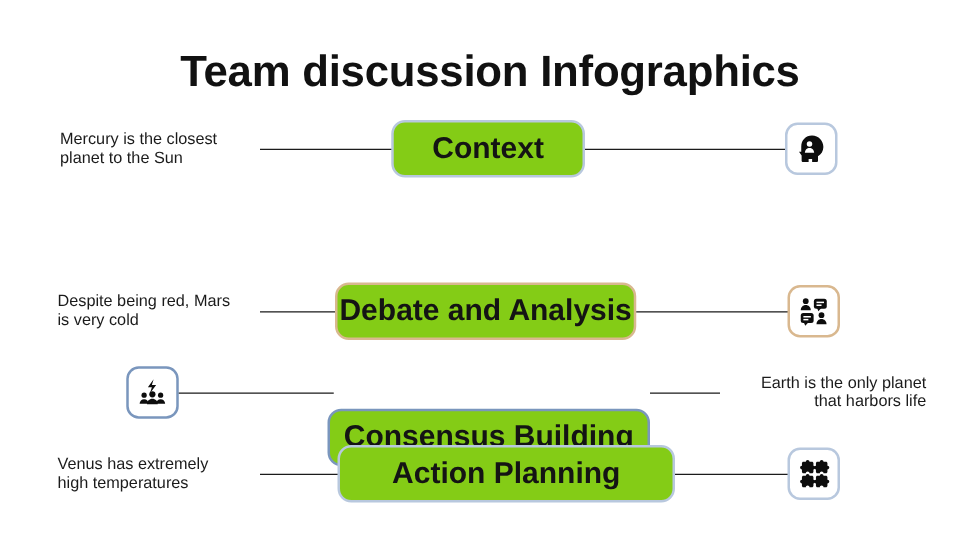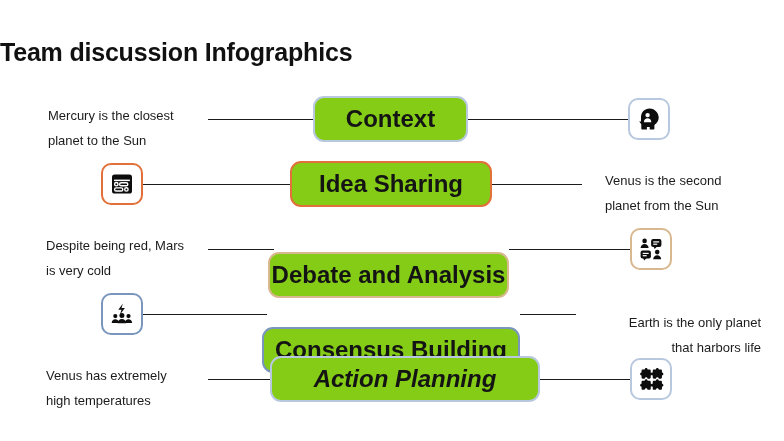--- a/index.html
+++ b/index.html
@@ -7,21 +7,22 @@
     width:784px;height:441px;
     background:#ffffff;
     font-family:"Liberation Sans", sans-serif;
     overflow:hidden;
     position:relative;
   }
   #slide{position:relative;width:784px;height:441px;}
 
   .title{
     position:absolute;top:38px;left:0;width:784px;
-    font-size:25px;font-weight:bold;color:#111111;
+    text-align:center;
+    font-size:35px;font-weight:bold;color:#111111;
     letter-spacing:-0.2px;
   }
 
   .row{position:absolute;left:0;width:784px;height:54px;}
   .row-1{top:96px;}
   .row-2{top:161px;}
   .row-3{top:226px;}
   .row-4{top:291px;}
   .row-5{top:356px;padding-left:31px;}
 
@@ -50,21 +51,21 @@
   
   .line{
     position:absolute;height:0;
     border-top:1.6px solid #1b1b1b;
     top:23px;
   }
 
   
   .caption{
     position:absolute;top:7px;
-    font-size:13px;line-height:25px;color:#1b1b1b;
+    font-size:13px;line-height:15px;color:#1b1b1b;
     white-space:pre-line;
   }
   .cap-left{text-align:left;}
   .cap-right-align{text-align:right;}
 
   .footer{
     position:absolute;left:0;width:784px;top:414px;
     text-align:center;font-size:10px;color:#3d3d3d;
   }
   .footer b{font-weight:bold;color:#111;}
@@ -86,45 +87,26 @@
     <div class="line" style="left:468px;width:166px;"></div>
     <div class="chip" style="left:628px;border:2px solid #b8c8de;">
       <svg width="26" height="26" viewBox="0 0 26 26">
         <path d="M13.6 2.4C8.6 2.4 5 6.2 5 11.1v4.3H3.2l2.1 2.9v4.2c0 .6.5 1.1 1.1 1.1h4.5v-2.5h2.8v2.5h3.6c.6 0 1.1-.5 1.1-1.1v-3.6c2.6-1.4 4.3-4.1 4.3-7.3 0-4.6-3.7-9.2-9.1-9.2z" fill="#0d0d0d"></path>
         <circle cx="11.6" cy="9.1" r="2.2" fill="#ffffff"></circle>
         <path d="M7.9 16.2c0-2.3 1.7-3.9 3.7-3.9s3.7 1.6 3.7 3.9z" fill="#ffffff"></path>
       </svg>
     </div>
   </div>
 
-  <div class="row row-2">
-    <div class="chip" style="left:101px;border:2px solid #e2703a;">
-      <svg width="26" height="26" viewBox="0 0 26 26">
-        <rect x="3" y="3.5" width="20" height="19" rx="2.6" fill="#0d0d0d"></rect>
-        <rect x="5.1" y="8.6" width="15.8" height="1.5" fill="#ffffff"></rect>
-        <circle cx="7.3" cy="13.2" r="1.7" fill="none" stroke="#ffffff" stroke-width="1.4"></circle>
-        <rect x="10.6" y="11.7" width="8.2" height="3.1" rx="1.55" fill="none" stroke="#ffffff" stroke-width="1.4"></rect>
-        <rect x="5.6" y="16.9" width="8.2" height="3.1" rx="1.55" fill="none" stroke="#ffffff" stroke-width="1.4"></rect>
-        <circle cx="17.4" cy="18.4" r="1.7" fill="none" stroke="#ffffff" stroke-width="1.4"></circle>
-      </svg>
-    </div>
-    <div class="line" style="left:143px;width:152px;"></div>
-    <div class="pill" style="left:290px;width:202px;border:2.4px solid #e2703a;">
-      <span>Idea Sharing</span>
-    </div>
-    <div class="line" style="left:492px;width:90px;"></div>
-    <div class="caption cap-left" style="left:605px;width:180px;">Venus is the second
-planet from the Sun</div>
-  </div>
 
   <div class="row row-3">
     <div class="caption cap-left" style="left:46px;width:180px;">Despite being red, Mars
 is very cold</div>
     <div class="line" style="left:208px;width:66px;"></div>
-    <div class="pill" style="left:268px;width:241px;border:2.2px solid #d9b88f;margin-top:26px;">
+    <div class="pill" style="left:268px;width:241px;border:2.2px solid #d9b88f;">
       <span>Debate and Analysis</span>
     </div>
     <div class="line" style="left:509px;width:124px;"></div>
     <div class="chip" style="left:630px;border:2px solid #d9b88f;">
       <svg width="26" height="26" viewBox="0 0 26 26">
         <circle cx="6.6" cy="4.9" r="2.3" fill="#0d0d0d"></circle>
         <path d="M2.6 12.1c0-2.3 1.8-4.1 4-4.1s4 1.8 4 4.1z" fill="#0d0d0d"></path>
         <rect x="13.1" y="2.9" width="10.3" height="8" rx="2" fill="#0d0d0d"></rect>
         <path d="M15.6 10.4l1.1 2.6 2.4-2.6z" fill="#0d0d0d"></path>
         <rect x="15.2" y="5.3" width="6" height="1.2" fill="#ffffff"></rect>
@@ -149,29 +131,29 @@
         <path d="M15.9 22c0-2.1 1.6-3.7 3.6-3.7s3.6 1.6 3.6 3.7z" fill="#0d0d0d"></path>
         <circle cx="12.9" cy="14.4" r="2.5" fill="#0d0d0d"></circle>
         <path d="M8.6 22.3c0-2.4 1.9-4.3 4.3-4.3s4.3 1.9 4.3 4.3z" fill="#0d0d0d"></path>
       </svg>
     </div>
     <div class="line" style="left:143px;width:124px;"></div>
     <div class="pill" style="left:262px;width:258px;border:2.4px solid #7a96bd;margin-top:36px;">
       <span>Consensus Building</span>
     </div>
     <div class="line" style="left:520px;width:56px;"></div>
-    <div class="caption cap-right-align" style="left:596px;width:165px;margin-top:12px;">Earth is the only planet
+    <div class="caption cap-right-align" style="left:576px;width:165px;">Earth is the only planet
 that harbors life</div>
   </div>
 
   <div class="row row-5">
     <div class="caption cap-left" style="left:46px;width:175px;">Venus has extremely
 high temperatures</div>
     <div class="line" style="left:208px;width:68px;"></div>
-    <div class="pill" style="left:270px;width:270px;border:2px solid #b8c8de;font-style:italic;">
+    <div class="pill" style="left:270px;width:270px;border:2px solid #b8c8de;">
       <span>Action Planning</span>
     </div>
     <div class="line" style="left:540px;width:92px;"></div>
     <div class="chip" style="left:630px;border:2px solid #b8c8de;">
       <svg width="26" height="26" viewBox="0 0 26 26">
         <g fill="#0d0d0d">
           <path d="M3.2 4.6c0-.7.6-1.3 1.3-1.3h2.1c0-.9.7-1.6 1.6-1.6s1.6.7 1.6 1.6h2.1c.7 0 1.3.6 1.3 1.3v2.1c.9 0 1.6.7 1.6 1.6s-.7 1.6-1.6 1.6v2.1c0 .7-.6 1.3-1.3 1.3H9.8c0-.9-.7-1.6-1.6-1.6s-1.6.7-1.6 1.6H4.5c-.7 0-1.3-.6-1.3-1.3v-2.1c-.9 0-1.6-.7-1.6-1.6s.7-1.6 1.6-1.6z" transform="translate(0.6,0.4) scale(0.92)"></path>
           <path d="M3.2 4.6c0-.7.6-1.3 1.3-1.3h2.1c0-.9.7-1.6 1.6-1.6s1.6.7 1.6 1.6h2.1c.7 0 1.3.6 1.3 1.3v2.1c.9 0 1.6.7 1.6 1.6s-.7 1.6-1.6 1.6v2.1c0 .7-.6 1.3-1.3 1.3H9.8c0-.9-.7-1.6-1.6-1.6s-1.6.7-1.6 1.6H4.5c-.7 0-1.3-.6-1.3-1.3v-2.1c-.9 0-1.6-.7-1.6-1.6s.7-1.6 1.6-1.6z" transform="translate(11.8,0.4) scale(0.92)"></path>
           <path d="M3.2 4.6c0-.7.6-1.3 1.3-1.3h2.1c0-.9.7-1.6 1.6-1.6s1.6.7 1.6 1.6h2.1c.7 0 1.3.6 1.3 1.3v2.1c.9 0 1.6.7 1.6 1.6s-.7 1.6-1.6 1.6v2.1c0 .7-.6 1.3-1.3 1.3H9.8c0-.9-.7-1.6-1.6-1.6s-1.6.7-1.6 1.6H4.5c-.7 0-1.3-.6-1.3-1.3v-2.1c-.9 0-1.6-.7-1.6-1.6s.7-1.6 1.6-1.6z" transform="translate(0.6,11.6) scale(0.92)"></path>
           <path d="M3.2 4.6c0-.7.6-1.3 1.3-1.3h2.1c0-.9.7-1.6 1.6-1.6s1.6.7 1.6 1.6h2.1c.7 0 1.3.6 1.3 1.3v2.1c.9 0 1.6.7 1.6 1.6s-.7 1.6-1.6 1.6v2.1c0 .7-.6 1.3-1.3 1.3H9.8c0-.9-.7-1.6-1.6-1.6s-1.6.7-1.6 1.6H4.5c-.7 0-1.3-.6-1.3-1.3v-2.1c-.9 0-1.6-.7-1.6-1.6s.7-1.6 1.6-1.6z" transform="translate(11.8,11.6) scale(0.92)"></path>

